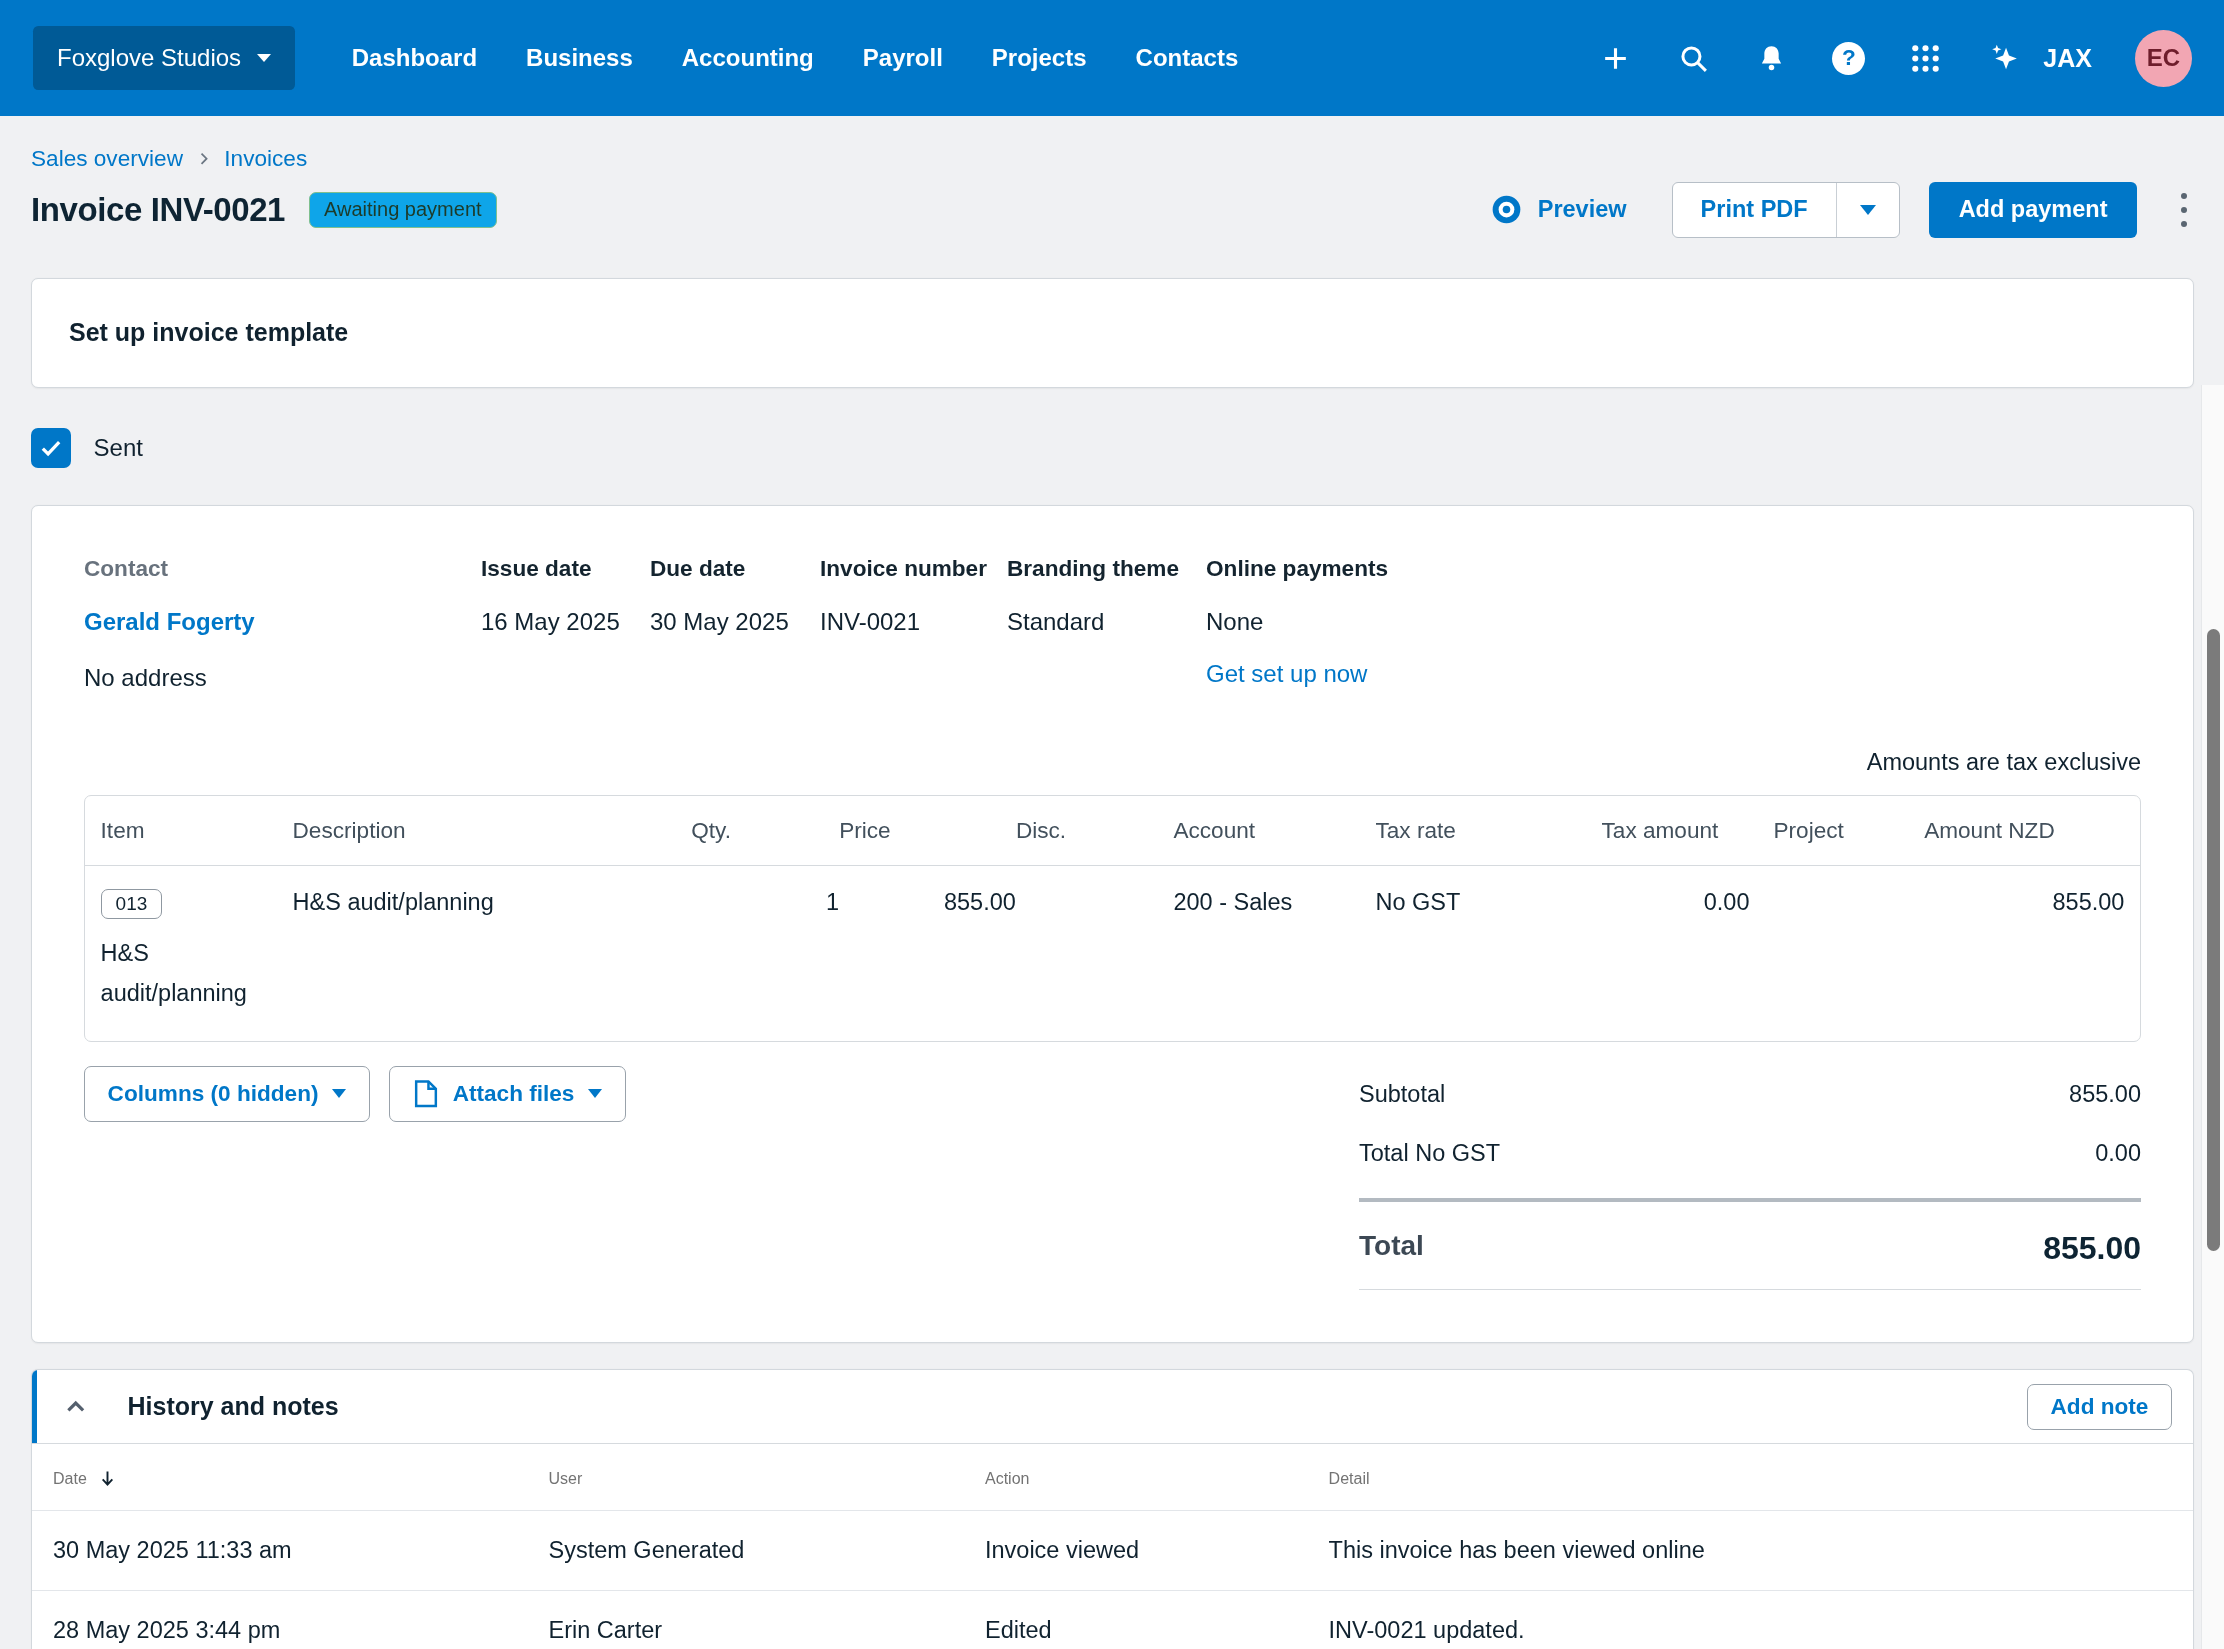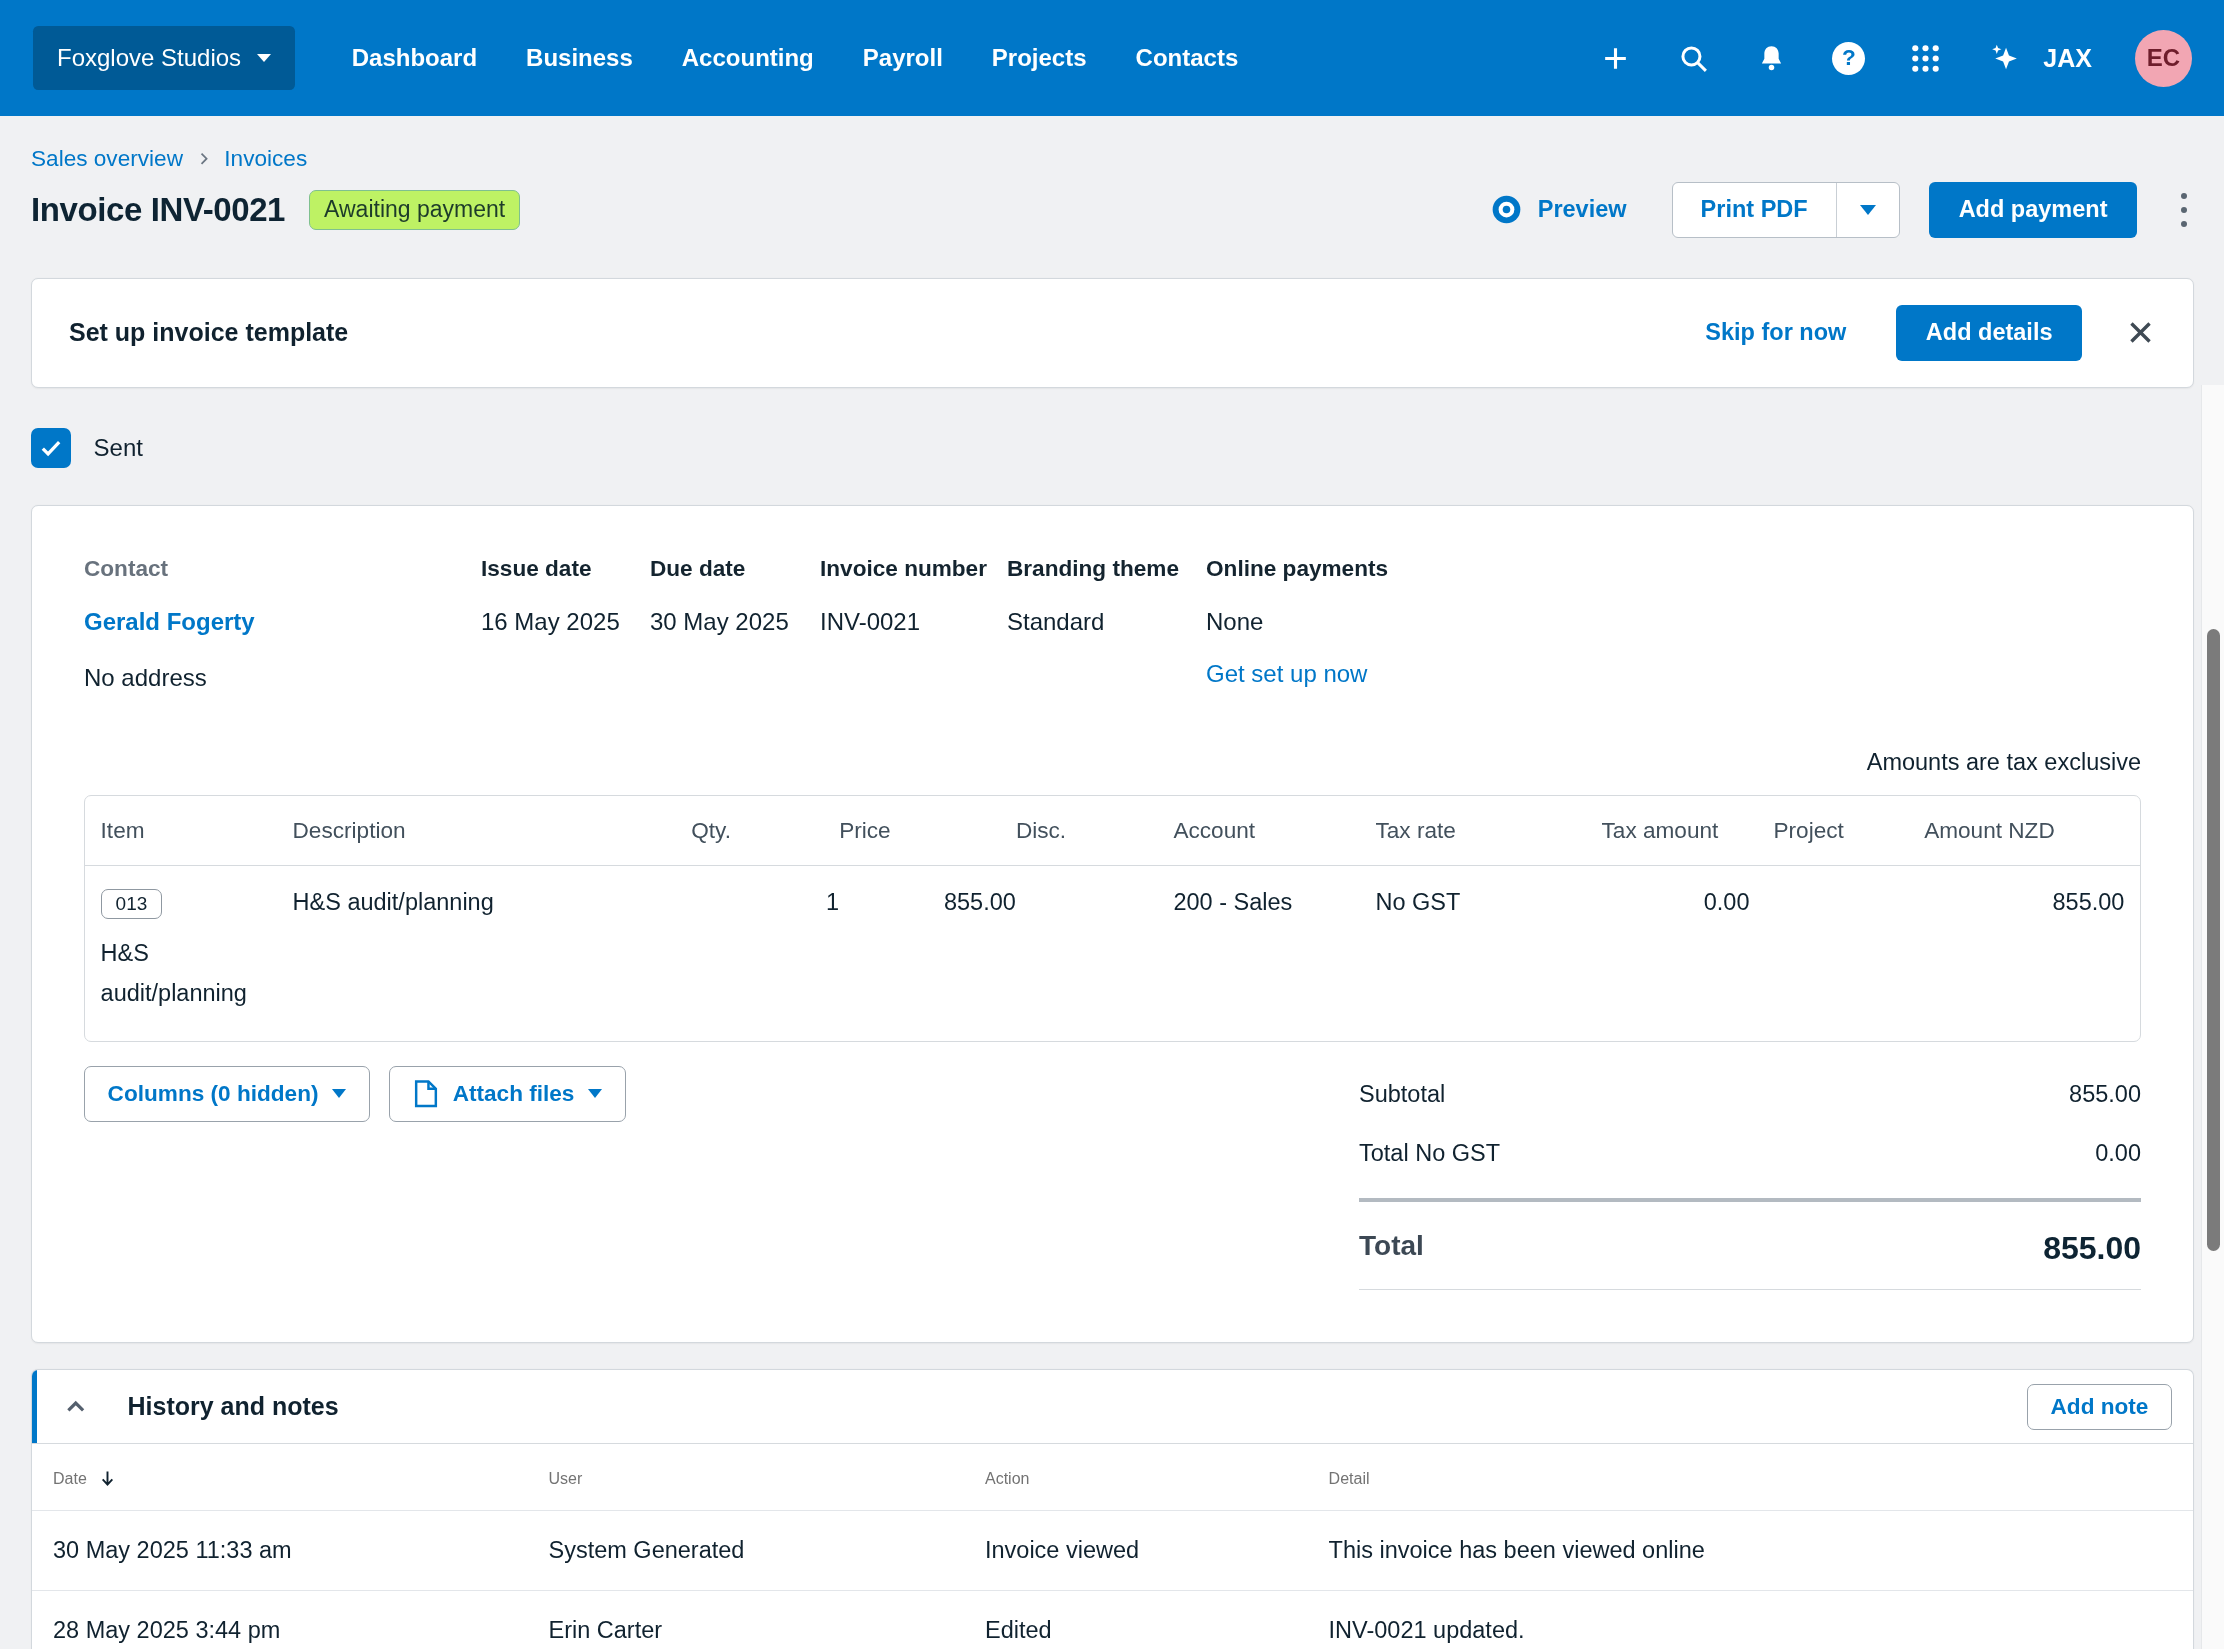--- a/index.html
+++ b/index.html
@@ -36,22 +36,22 @@
     color: #6E1D2B; font-size: 24px; font-weight: bold;
     display: flex; align-items: center; justify-content: center; cursor: pointer;
   }
   
   .page { padding: 0 31px; }
   .breadcrumb { margin-top: 29.5px; display: flex; align-items: center; gap: 12px; font-size: 22.6px; }
   .crumb { color: #0077C8; cursor: pointer; }
   .title-row { display: flex; align-items: center; margin-top: 10.4px; }
   .page-title { font-size: 33px; font-weight: bold; color: #0e2433; letter-spacing: -0.4px; }
   .status-badge {
-    margin-left: 24px; background: #bef264; border: 1.7px solid #7FC08F; border-radius: 7px;
-    padding: 5.2px 14px; font-size: 23px; color: #1d3b2a;
+    margin-left: 24px; background: #0ea5e9; border: 1.7px solid #7FC08F; border-radius: 7px;
+    padding: 5.2px 14px; font-size: 20px; color: #1d3b2a;
   }
   .title-actions { margin-left: auto; display: flex; align-items: center; }
   .preview-btn { display: flex; align-items: center; gap: 14px; color: #0077C8; font-size: 23.5px; font-weight: bold; cursor: pointer; }
   .split-btn {
     margin-left: 45px; display: flex; height: 56px; background: #fff;
     border: 0.9px solid #b7bfc7; border-radius: 6px; overflow: hidden;
   }
   .split-main { padding: 0 28px; display: flex; align-items: center; color: #0077C8; font-size: 23.5px; font-weight: bold; cursor: pointer; }
   .split-caret { width: 63px; border-left: 0.9px solid #c9cfd5; display: flex; align-items: center; justify-content: center; cursor: pointer; }
   .caret-down-b { width:0; height:0; border-left:8.7px solid transparent; border-right:8.7px solid transparent; border-top:10.4px solid #0077C8; }
@@ -241,29 +241,20 @@
       <div class="kebab">
           <span></span>
           <span></span>
           <span></span>
         </div>
     </div>
   </div>
 
   <div class="card banner">
     <span class="banner-title">Set up invoice template</span>
-    <div class="banner-actions">
-      <span class="skip-link">Skip for now</span>
-      <button class="primary-btn">Add details</button>
-      <span class="close-btn">
-        <svg width="31" height="31" viewBox="0 0 24 24">
-            <path d="M5 5l14 14M19 5L5 19" stroke="#3f4a54" stroke-width="2.6" fill="none"></path>
-          </svg>
-      </span>
-    </div>
   </div>
 
   <div class="sent-row">
     <span class="checkbox">
       <svg width="28" height="28" viewBox="0 0 24 24">
           <path d="M5 12.5l4.5 4.5L19 7" stroke="#fff" stroke-width="2.8" fill="none"></path>
         </svg>
     </span>
     <span class="sent-label">Sent</span>
   </div>

